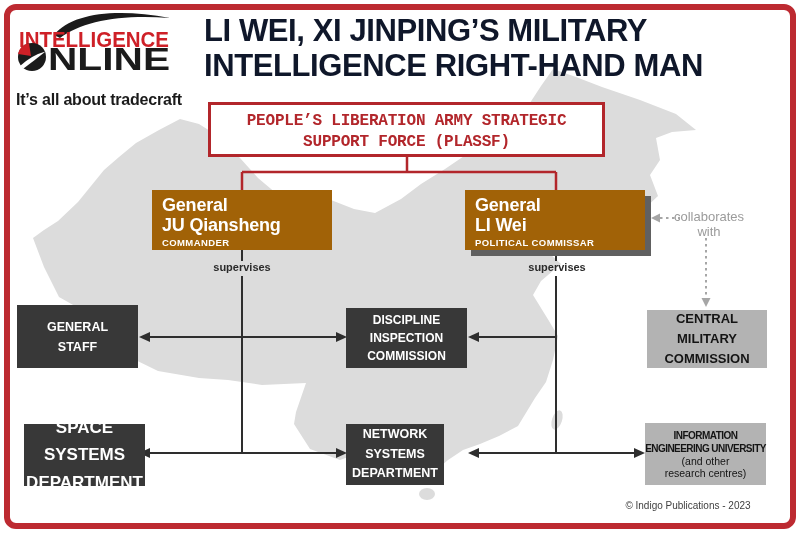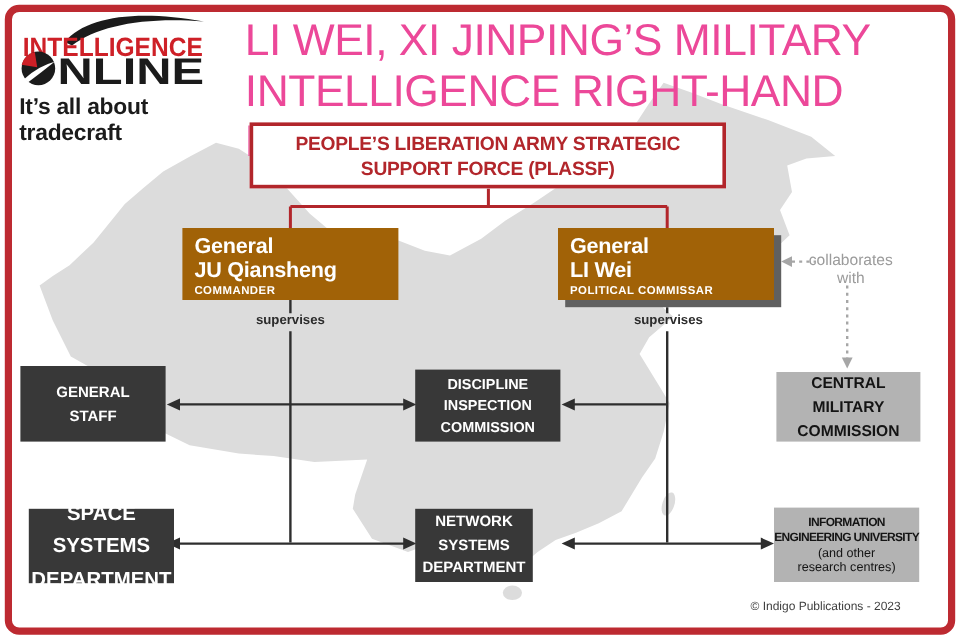--- a/index.html
+++ b/index.html
@@ -7,31 +7,31 @@
     position:relative;width:800px;height:533px;background:#ffffff;
     font-family:"Liberation Sans","DejaVu Sans",sans-serif;overflow:hidden;
   }
   .bg{position:absolute;inset:0;}
   .frame{
     position:absolute;inset:4px;border:6px solid #bd2a31;border-radius:12px;
     pointer-events:none;z-index:50;
   }
   
   .logo{position:absolute;left:16px;top:8px;width:178px;z-index:10;}
-  .tagline{font-weight:bold;font-size:19px;color:#1b1b1b;margin-top:2px;letter-spacing:-0.2px;}
+  .tagline{font-weight:bold;font-size:16px;color:#1b1b1b;margin-top:15px;letter-spacing:-0.2px;}
   
   .title{position:absolute;left:204px;top:13px;width:580px;z-index:10;
-    font-weight:normal;color:#ec4899;font-size:37px;line-height:1.14;letter-spacing:-0.4px;}
+    font-weight:bold;color:#0f172a;font-size:31px;line-height:1.14;letter-spacing:-0.4px;}
   .title span{display:block;}
   
   .obox{position:absolute;box-sizing:border-box;z-index:10;}
   .rootbox{left:208px;top:102px;width:397px;height:55px;background:#fff;
     border:3px solid #b2262b;color:#b2262b;font-weight:bold;font-size:16px;
     text-align:center;line-height:1.3;padding-top:6px;letter-spacing:-0.2px;}
-  .rootbox span{display:block;}
+  .rootbox span{display:block;font-family:Liberation Mono, monospace;}
   .redbox{width:180px;height:60px;background:#a16207;color:#fff;padding:5px 0 0 10px;}
   .redbox .rank,.redbox .pname{display:block;font-weight:bold;font-size:18px;line-height:1.12;letter-spacing:-0.2px;}
   .redbox .role{display:block;font-weight:bold;font-size:9.5px;letter-spacing:0.4px;margin-top:2px;}
   .jubox{left:152px;top:190px;}
   .libox{left:465px;top:190px;box-shadow:6px 6px 0 0 #606060;}
   .darkbox{background:#383838;color:#fff;font-weight:bold;display:flex;
     align-items:center;justify-content:center;text-align:center;}
   .graybox{background:#b3b3b3;color:#141414;font-weight:bold;display:flex;
     align-items:center;justify-content:center;text-align:center;flex-direction:column;}
   .gs{left:17px;top:305px;width:121px;height:63px;font-size:12.5px;line-height:1.6;padding:0 19px;}

